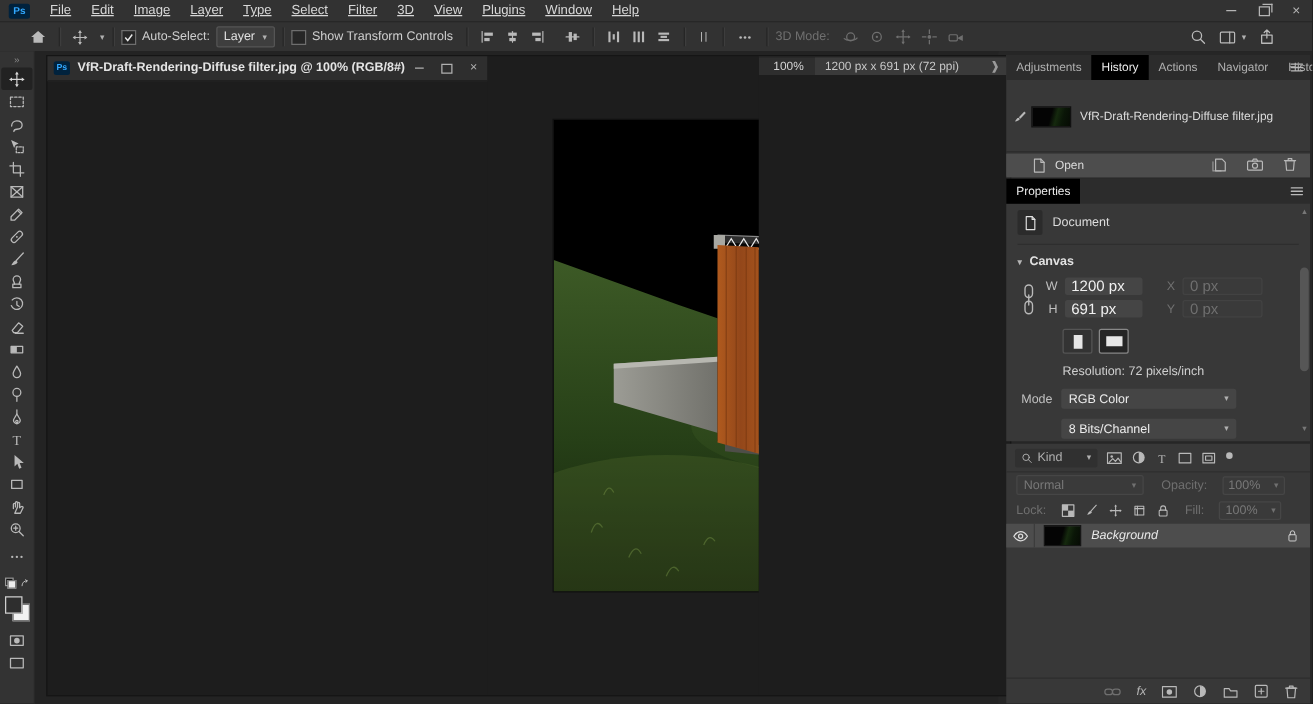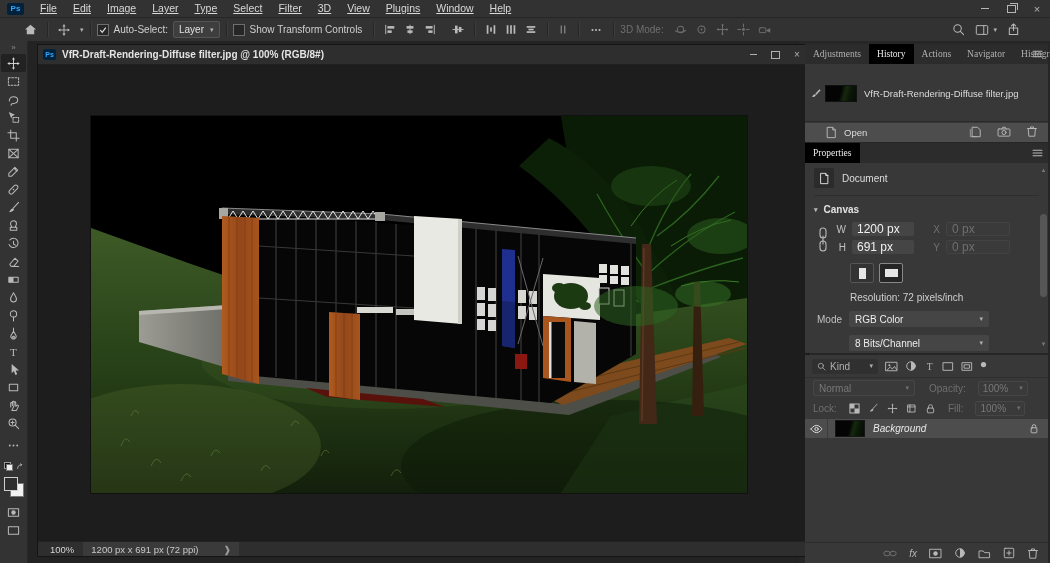--- a/index.html
+++ b/index.html
@@ -42,42 +42,42 @@
   .tb-ellipsis{margin-top:4px;}
   .swmini{display:flex;align-items:center;gap:3px;margin-top:8px;}
   .swmini .pair{position:relative;width:9px;height:9px;}
   .swmini .pair .a{position:absolute;left:0;top:0;width:5px;height:5px;background:#111;border:1px solid #999;}
   .swmini .pair .b{position:absolute;right:0;bottom:0;width:5px;height:5px;background:#eee;border:1px solid #777;}
   .swbig{position:relative;width:20px;height:20px;margin-top:6px;}
   .swbig .fg{position:absolute;left:0;top:0;width:12px;height:12px;background:#2e2e2e;border:1px solid #cfcfcf;z-index:2;}
   .swbig .bg{position:absolute;right:0;bottom:0;width:12px;height:12px;background:#f2f2f2;border:1px solid #777;}
   
   .dock{flex:1;background:#232323;position:relative;}
-  .docwin{position:absolute;left:9px;top:3px;width:770px;bottom:6px;background:#1d1d1d;border:1px solid #151515;display:flex;flex-direction:column;}
+  .docwin{position:absolute;left:9px;top:3px;width:770px;bottom:6px;background:#1d1d1d;border:1px solid #151515;display:flex;flex-direction:row;}
   .doctitle{height:19px;background:#2e2e2e;display:flex;align-items:center;border-bottom:1px solid #202020;}
   .doctab-icon{width:13px;height:11px;margin:0 6px 0 5px;border-radius:2px;background:#00223d;color:#31a8ff;font-size:7px;font-weight:bold;display:flex;align-items:center;justify-content:center;}
   .doctab-title{font-size:10px;font-weight:bold;color:#e4e4e4;white-space:nowrap;}
   .docctl{margin-left:auto;display:flex;height:100%;}
   .docbtn{width:22px;display:flex;align-items:center;justify-content:center;color:#b0b0b0;font-size:10px;}
   .g-min{width:7px;height:1px;background:#b0b0b0;}
   .g-max{width:7px;height:6px;border:1px solid #b0b0b0;}
   .pasteboard{flex:1;position:relative;overflow:hidden;background:#1d1d1d;}
   .canvaswrap{position:absolute;left:53px;top:51px;width:656px;height:377px;box-shadow:0 0 0 1px #111;}
   .statusbar{height:14px;background:#2e2e2e;border-top:1px solid #222;display:flex;align-items:center;font-size:9.5px;color:#cfcfcf;}
   .zoomfield{padding:0 9px 0 12px;color:#d5d5d5;}
   .dimsbox{background:#3a3a3a;height:100%;display:flex;align-items:center;padding:0 8px;min-width:140px;color:#c8c8c8;}
   .dimsbox .chev{margin-left:auto;color:#9a9a9a;padding-left:14px;}
   
   .rightcol{width:243px;background:#262626;display:flex;flex-direction:column;padding:3px 2px 0 6px;gap:2px;}
   .panel{background:#383838;position:relative;}
   .p-history{height:97px;}
   .p-props{height:210px;}
   .p-layers{flex:1;}
   .ptabs{height:20px;background:#2c2c2c;display:flex;align-items:stretch;position:relative;}
-  .ptab{padding:0 8px;display:flex;align-items:center;font-size:9.5px;color:#b0b0b0;font-family:Liberation Serif, serif;}
+  .ptab{padding:0 8px;display:flex;align-items:center;font-size:9.5px;color:#b0b0b0;}
   .ptab.active{background:#000000;color:#ececec;}
   .pmenu{position:absolute;right:5px;top:6px;}
   
   .hrow{height:19px;display:flex;align-items:center;margin-top:20px;}
   .hrow.sel{background:#4d4d4d;}
   .hsrc{width:20px;display:flex;align-items:center;justify-content:center;}
   .hthumb{width:30px;height:15px;border:1px solid #111;}
   .hname{margin-left:7px;font-size:9.5px;color:#dcdcdc;white-space:nowrap;}
   .hfooter{position:absolute;left:0;right:0;bottom:0;height:19px;border-top:1px solid #2a2a2a;display:flex;align-items:center;justify-content:flex-end;gap:15px;padding-right:10px;}
   

